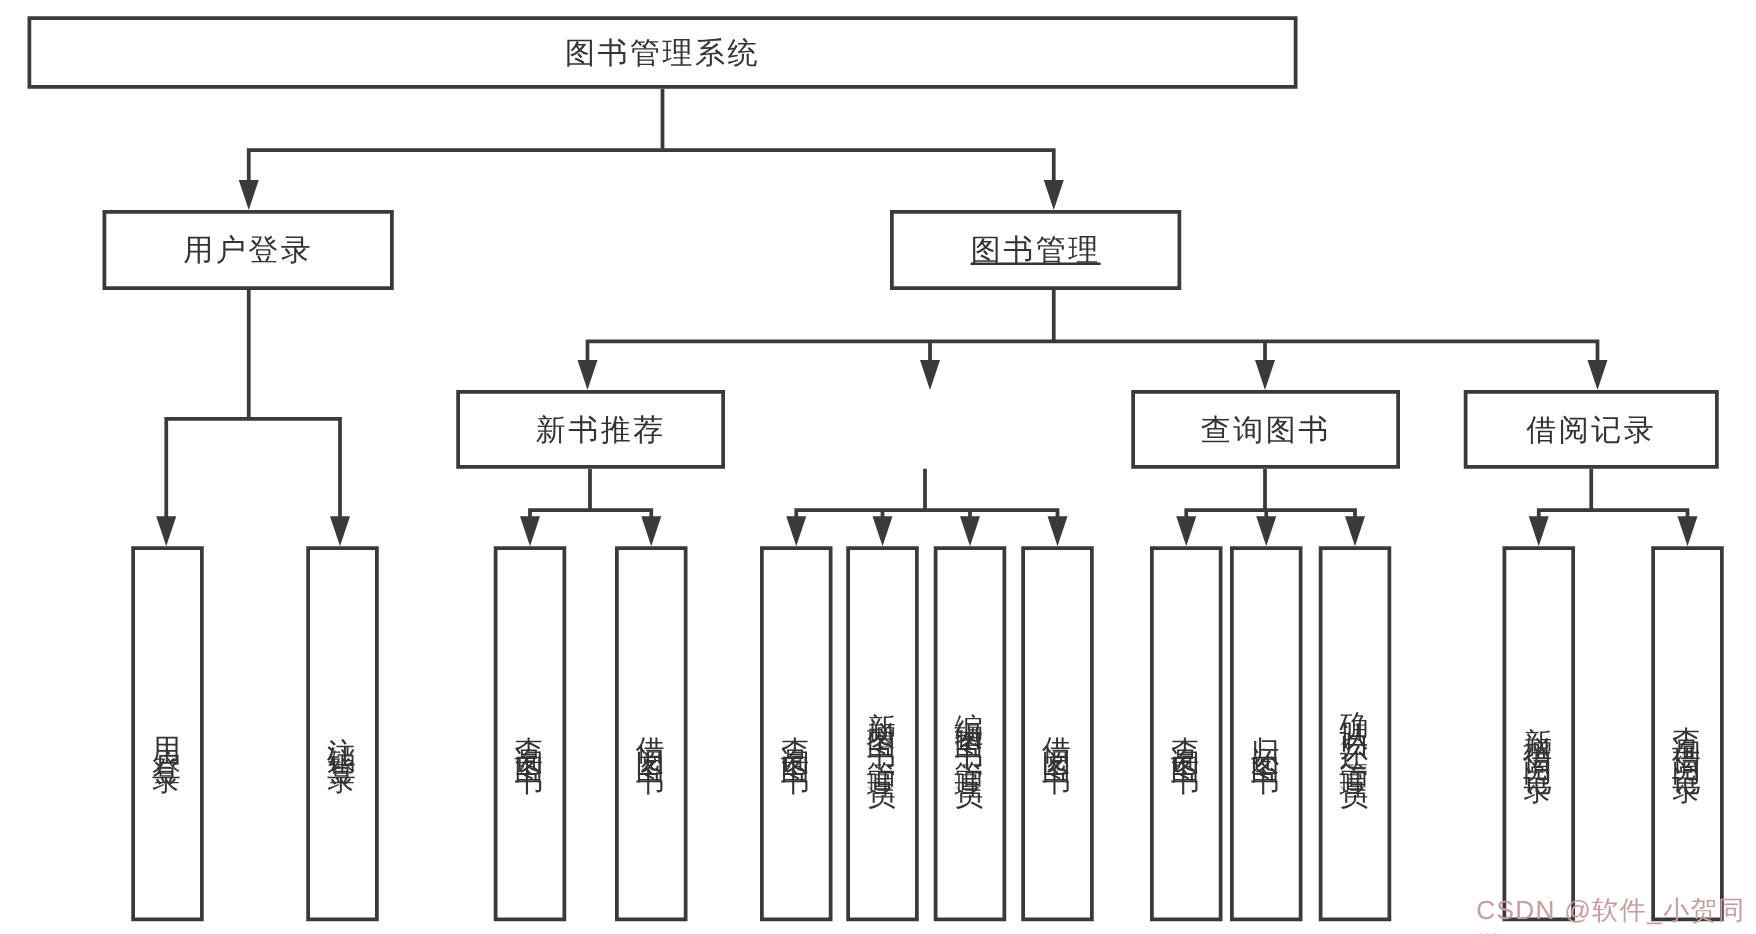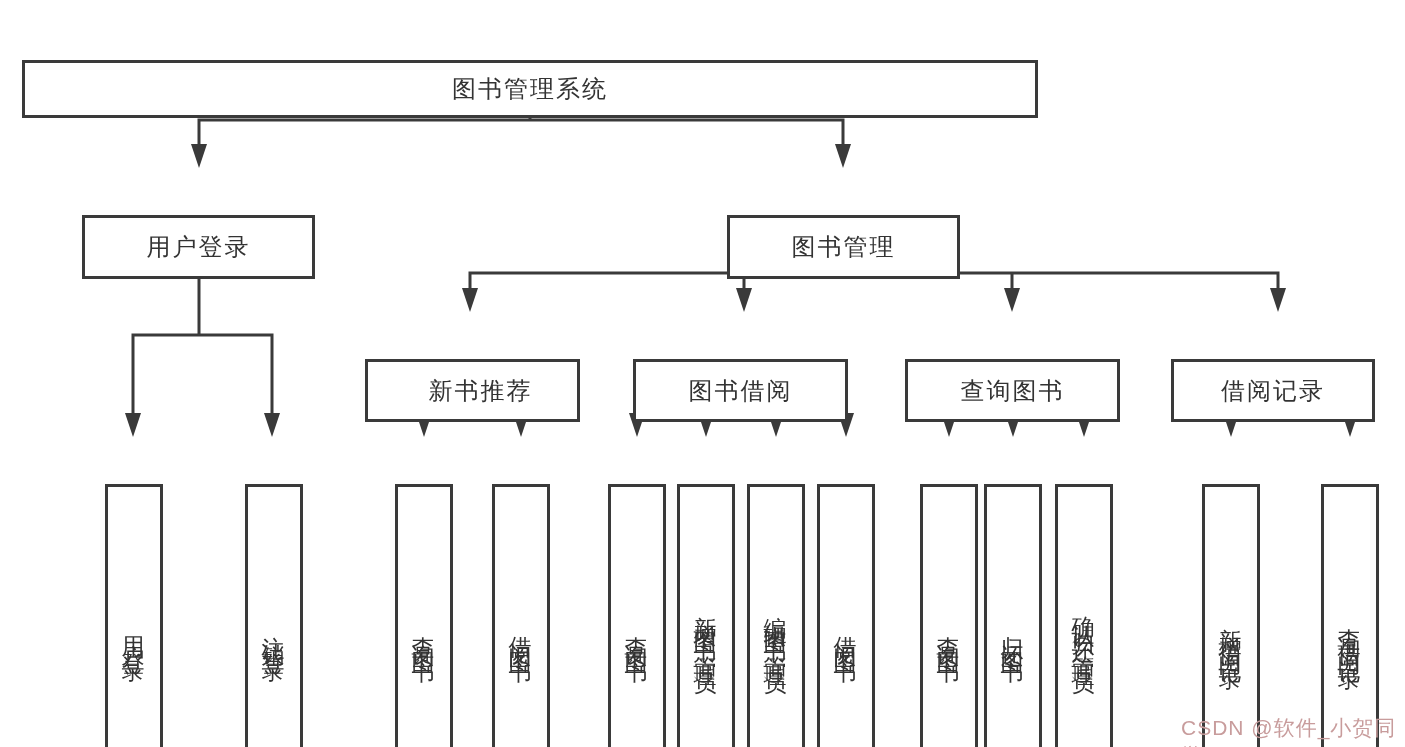--- a/index.html
+++ b/index.html
@@ -25,21 +25,20 @@
     box-sizing: border-box;
     background: #ffffff;
     border: 3px solid #3a3a3a;
     color: #333333;
     display: flex;
     align-items: center;
     justify-content: center;
     font-size: 24px;
     letter-spacing: 2px;
     white-space: nowrap;
-    margin-top: 47px;
   }
   .node.root   { left: 22px;  top: 13px;  width: 1016px; height: 58px; }
   .node.lvl2   { top: 168px; height: 64px; width: 233px; }
   .node.lvl3   { top: 312px; height: 63px; width: 215px; }
   .node.leaf {
     top: 437px;
     width: 58px;
     height: 300px;
     writing-mode: vertical-rl;
     text-orientation: mixed;
@@ -90,24 +89,23 @@
       <polygon points="1005,413 1021,413 1013,437"></polygon>
       <polygon points="1076,413 1092,413 1084,437"></polygon>
       <polygon points="1223,413 1239,413 1231,437"></polygon>
       <polygon points="1342,413 1358,413 1350,437"></polygon>
     </g>
   </svg>
 
   <div class="node root">图书管理系统</div>
 
   <div class="node lvl2" style="left:82px;">用户登录</div>
-  <div class="node lvl2" style="left:727px;">图书管理</div>
+  <div class="node lvl2" style="left:712px;text-decoration:underline;">图书管理</div>
 
   <div class="node lvl3" style="left:365px;padding-left:16px;">新书推荐</div>
-  <div class="node lvl3" style="left:633px;">图书借阅</div>
   <div class="node lvl3" style="left:905px;">查询图书</div>
   <div class="node lvl3" style="left:1171px;width:204px;">借阅记录</div>
 
   <div class="node leaf" style="left:105px;">用户登录</div>
   <div class="node leaf" style="left:245px;">注销登录</div>
 
   <div class="node leaf" style="left:395px;">查询图书</div>
   <div class="node leaf" style="left:492px;">借阅图书</div>
 
   <div class="node leaf" style="left:608px;">查询图书</div>

